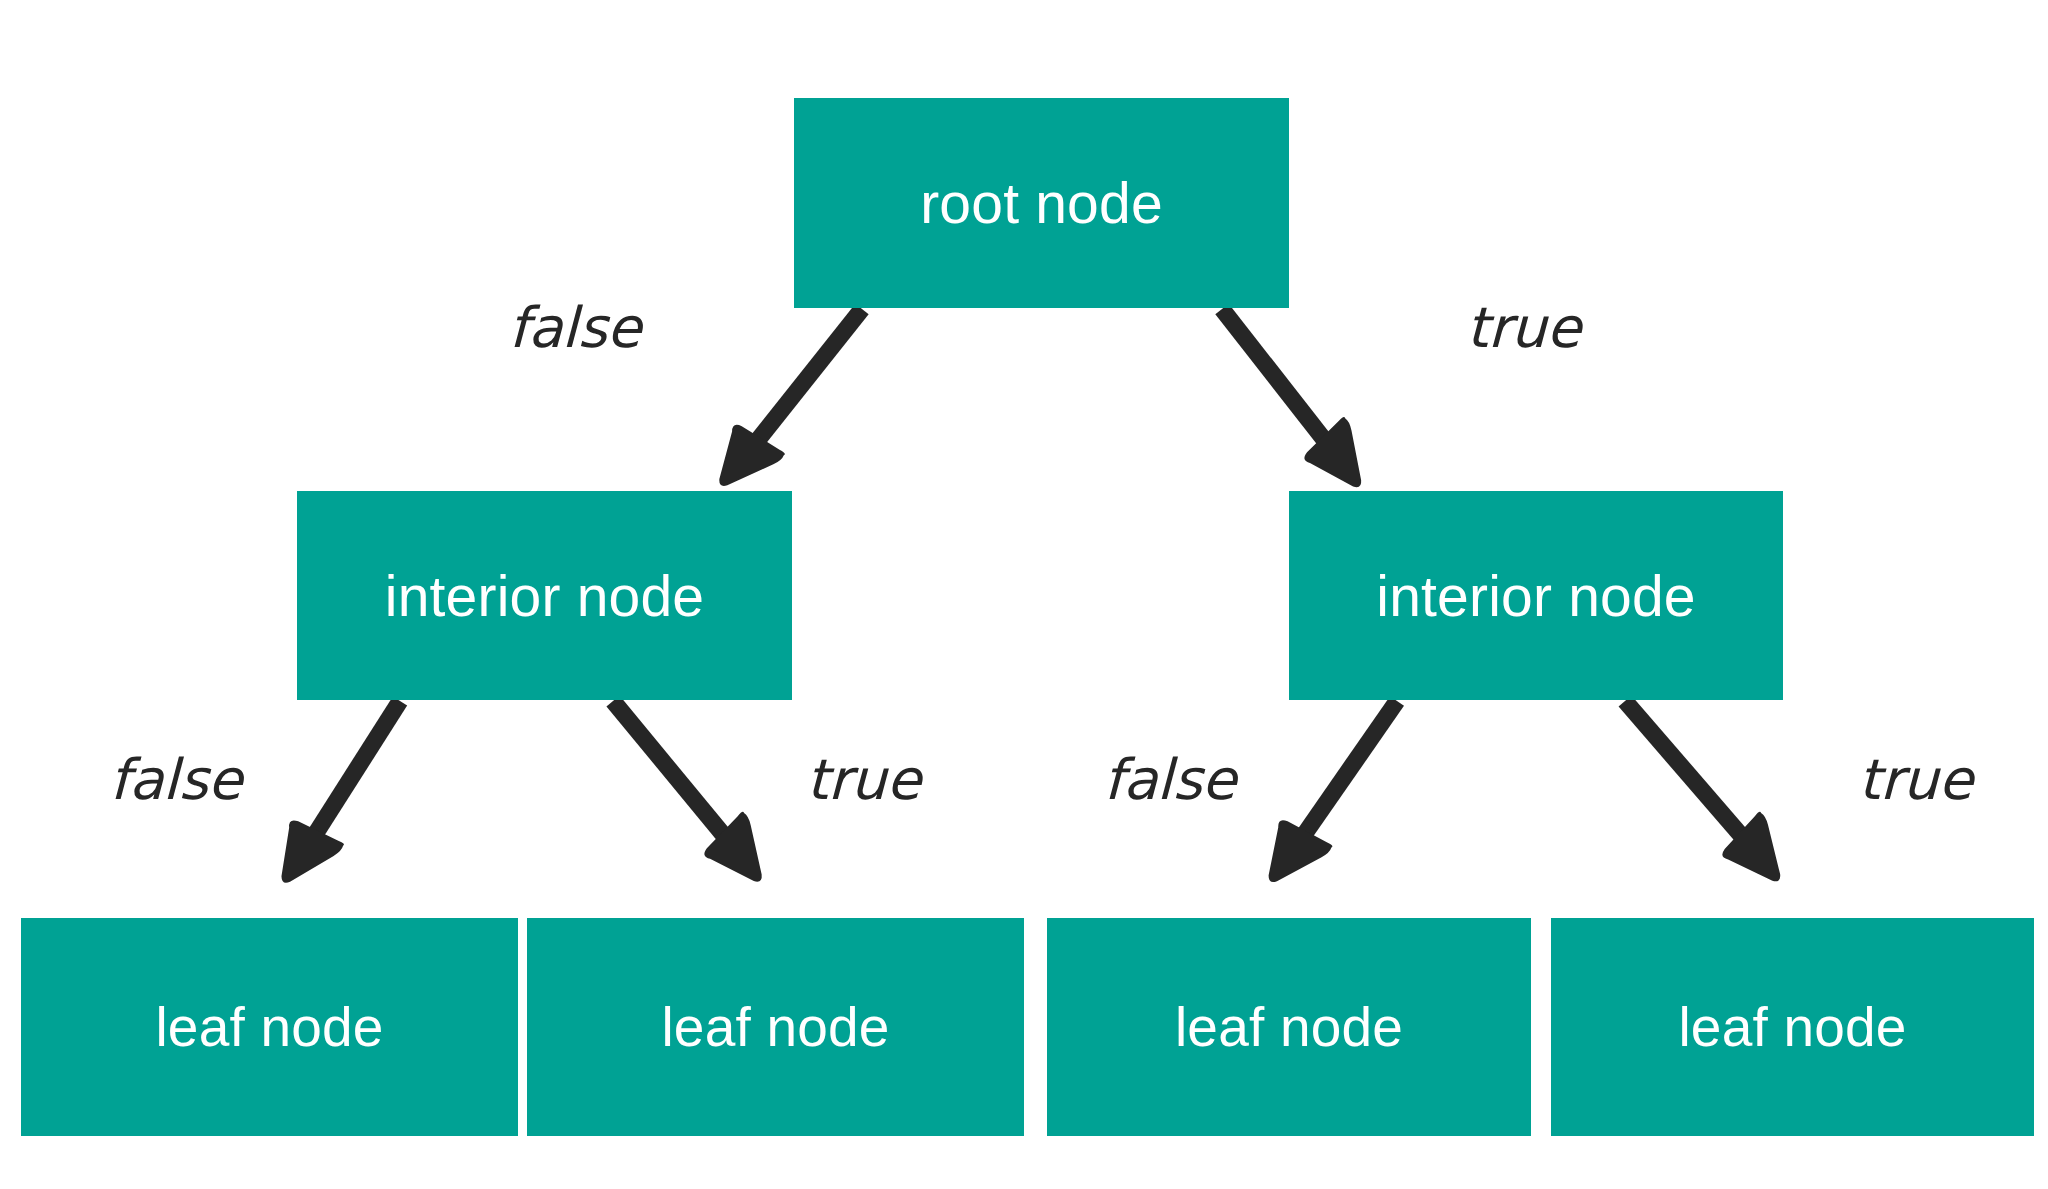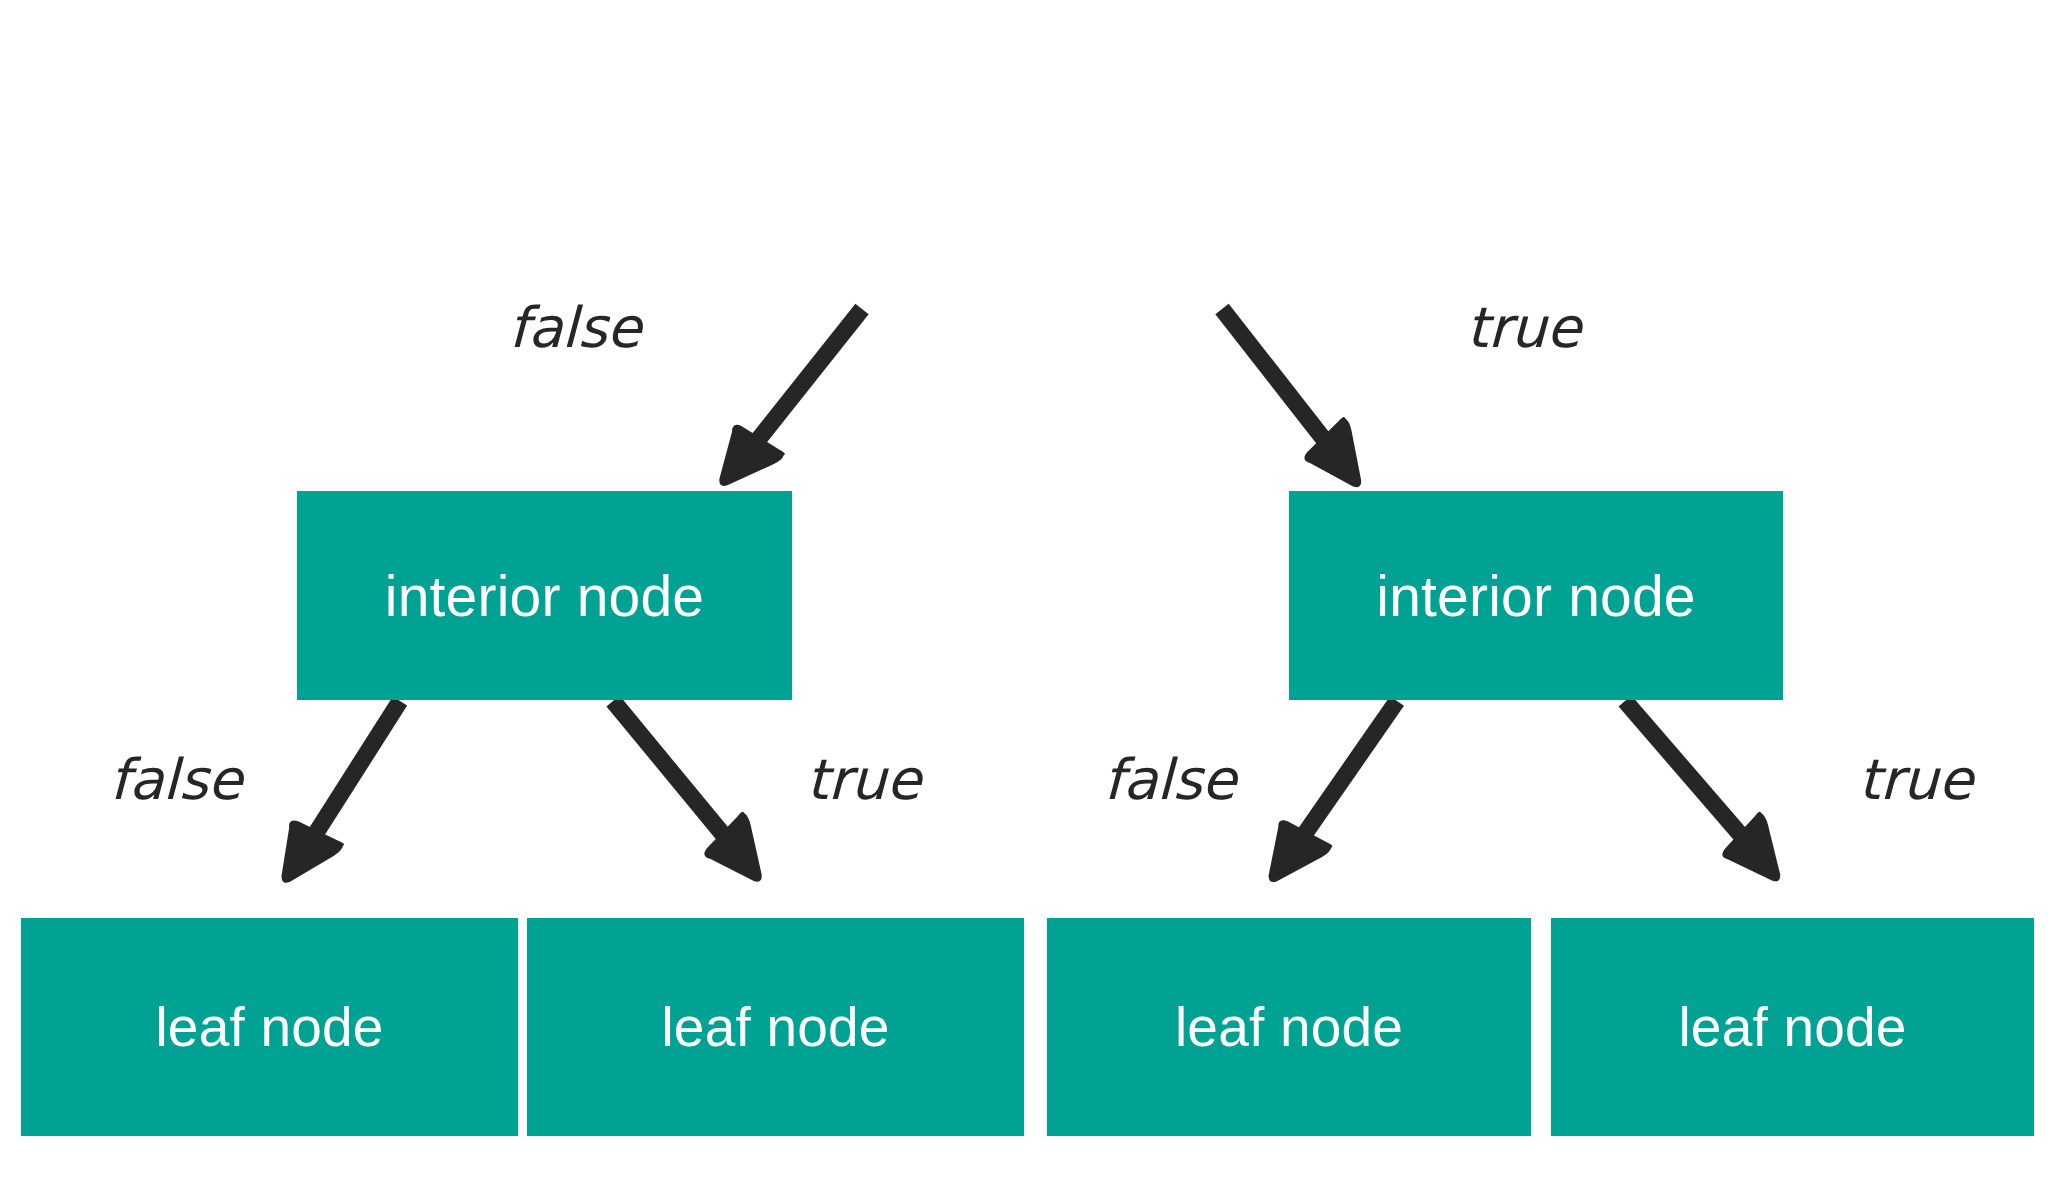--- a/index.html
+++ b/index.html
@@ -96,20 +96,23 @@
 
     <g>
       <line x1="1397" y1="701" x2="1290" y2="855" stroke="#262626" stroke-width="17" stroke-linecap="butt" marker-end="url(#arrowhead)"></line>
     </g>
 
     <g>
       <line x1="1625" y1="701" x2="1758" y2="855" stroke="#262626" stroke-width="17" stroke-linecap="butt" marker-end="url(#arrowhead)"></line>
     </g>
   </svg>
 
+  <div class="node root">
+    <span>root node</span>
+  </div>
 
   <div class="node interior-l">
     <span>interior node</span>
   </div>
 
   <div class="node interior-r">
     <span>interior node</span>
   </div>
 
   <div class="node leaf-1">

